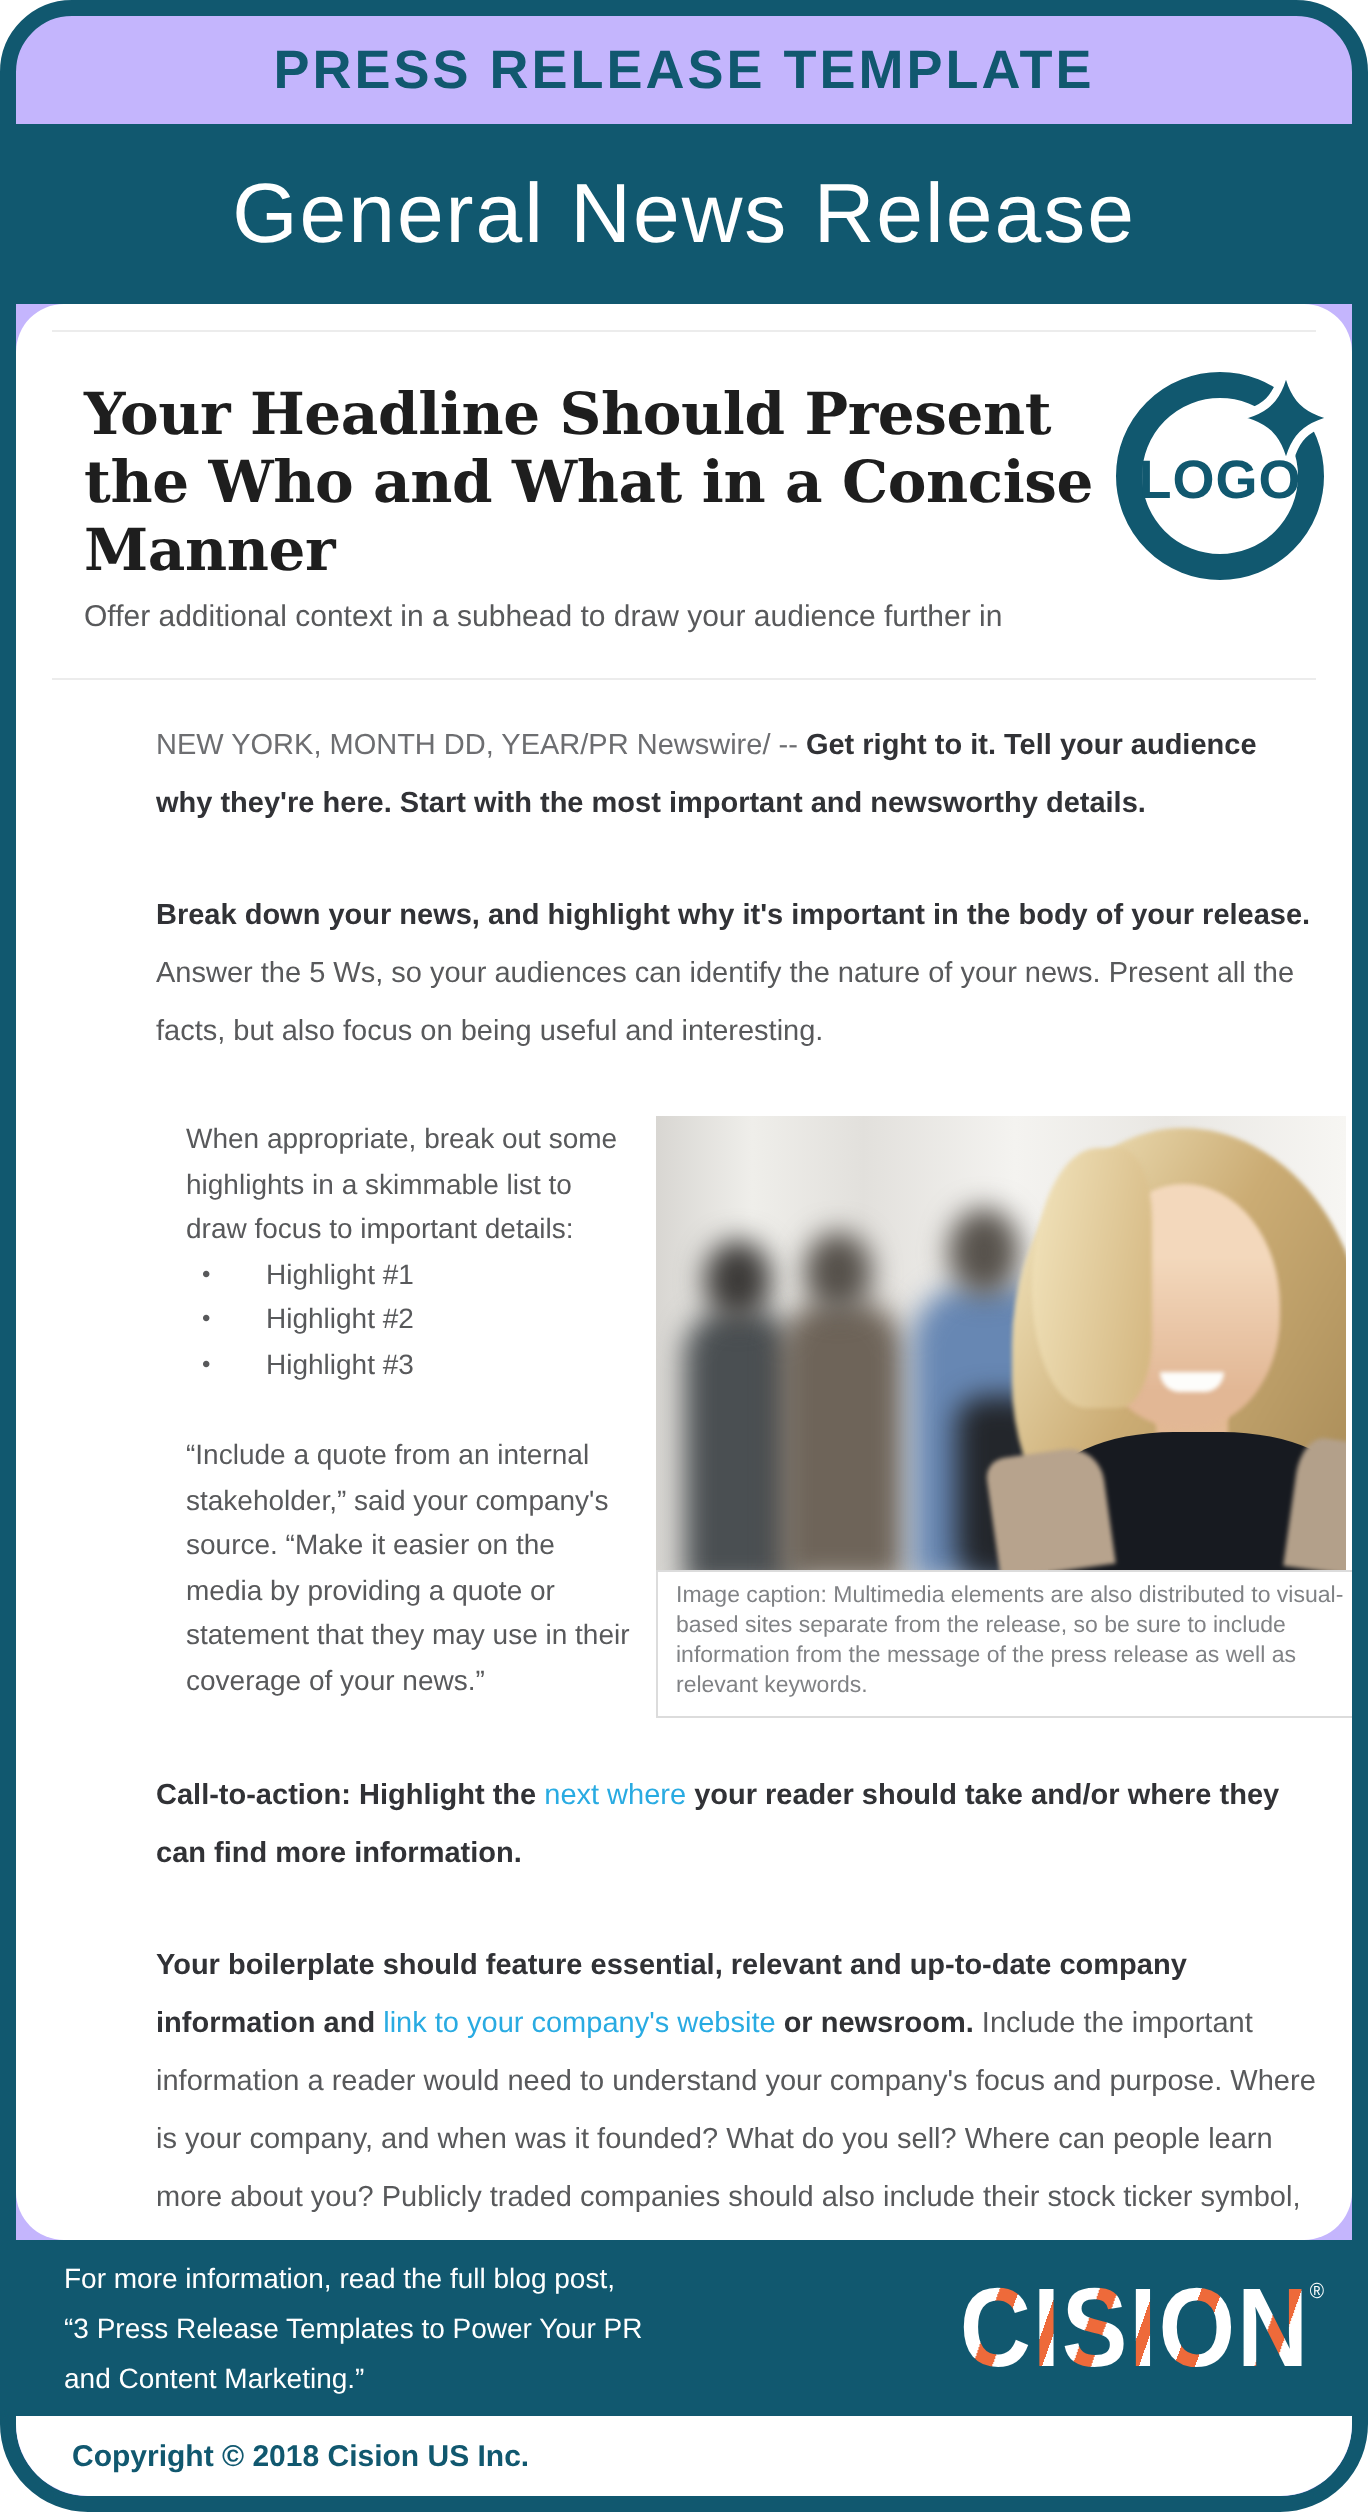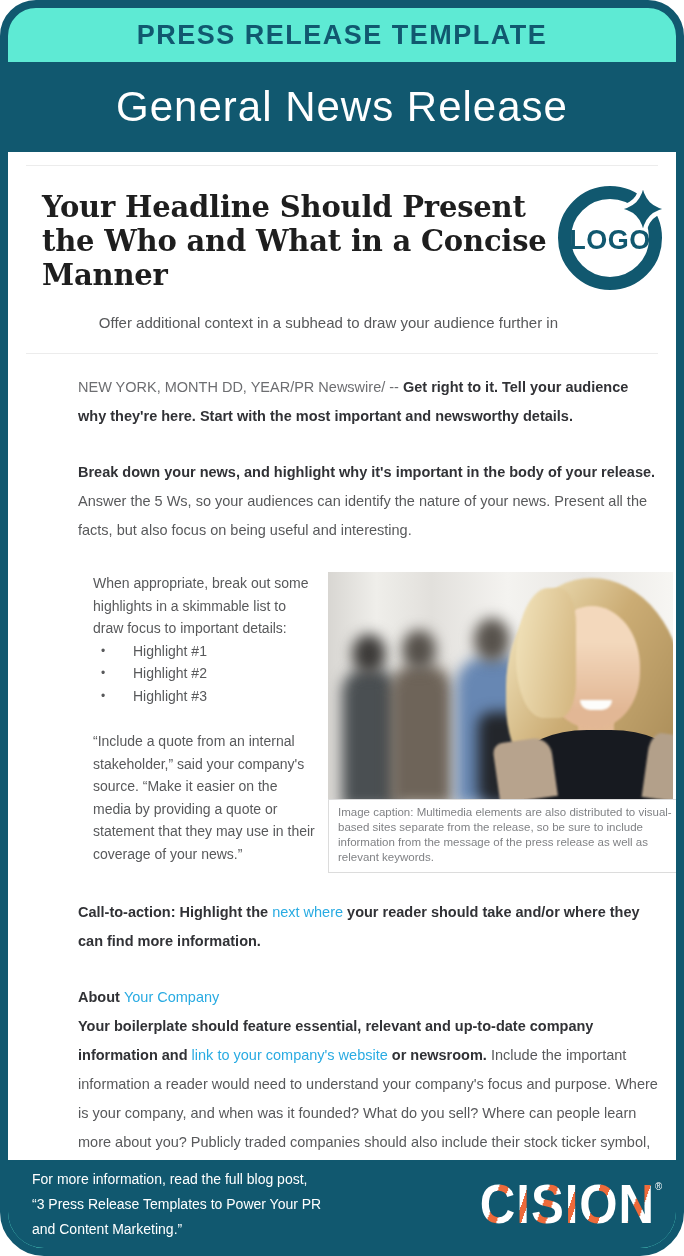--- a/index.html
+++ b/index.html
@@ -11,56 +11,56 @@
   }
   *{box-sizing:border-box;margin:0;padding:0;}
   html,body{width:684px;height:1256px;}
   body{
     background:#fff;
     font-family:"Liberation Sans", sans-serif;
     position:relative;
   }
   .card{
     position:absolute;inset:0;
-    background:#5eead4;
+    background:#c4b5fd;
     border:8px solid var(--teal);
     border-radius:36px 36px 44px 44px;
     overflow:hidden;
     display:flex;flex-direction:column;
   }
   
   .top-label{
     height:54px;flex:0 0 54px;
     display:flex;align-items:center;justify-content:center;
     color:var(--teal);
     font-size:27px;font-weight:700;letter-spacing:1.5px;
   }
   .title-band{
     height:90px;flex:0 0 90px;
     background:var(--teal);
     display:flex;align-items:center;justify-content:center;
     color:#fff;font-size:42px;font-weight:400;letter-spacing:1px;
   }
   
-  .content{flex:1 1 auto;overflow:hidden;background:#fff;}
+  .content{flex:1 1 auto;overflow:hidden;background:#fff;border-radius:24px;}
   .divider{height:1px;background:#ececec;margin:0 18px;}
   .divider.first{margin-top:13px;}
   .divider.second{margin-top:22px;}
 
   .headline-row{
     display:flex;justify-content:space-between;align-items:flex-start;
     padding:24px 4px 0 34px;
   }
   .headline-col{width:530px;}
   h1.headline{
     font-family:"DejaVu Serif", serif;
     font-size:29px;line-height:34px;font-weight:700;
     color:#1e1e1e;letter-spacing:-0.2px;
   }
-  .subhead{margin-top:22px;font-size:15px;color:var(--body-gray);text-align:right;}
+  .subhead{margin-top:8px;font-size:15px;color:var(--body-gray);}
 
   .logo-badge{position:relative;width:104px;height:104px;flex:0 0 104px;margin:-4px 10px 0 0;}
   .logo-ring{position:absolute;inset:0;border:13px solid var(--teal);border-radius:50%;}
   .logo-star{position:absolute;top:-12px;right:-12px;width:62px;height:70px;}
   .logo-star svg{width:100%;height:100%;}
   .logo-word{
     position:absolute;inset:0;
     display:flex;align-items:center;justify-content:center;
     color:var(--teal);font-size:27px;font-weight:700;letter-spacing:0.5px;
     padding-top:4px;
@@ -197,21 +197,20 @@
             <div class="ph soft" style="left:168px;top:168px;width:58px;height:60px;background:#b7a38d;border-radius:10px 30% 0 0;transform:rotate(-8deg);"></div>
             <div class="ph soft" style="left:318px;top:162px;width:40px;height:66px;background:#b3a08a;border-radius:30% 10px 0 0;transform:rotate(8deg);"></div>
           </div>
           <div class="caption-box">Image caption: Multimedia elements are also distributed to visual-based sites separate from the release, so be sure to include information from the message of the press release as well as relevant keywords.</div>
         </div>
       </div>
 
       <p class="para"><b>Call-to-action: Highlight the </b><a class="link">next where</a><b> your reader should take and/or where they can find more information.</b></p>
 
       <div class="para">
-        <div><b>About </b><a class="link">Your Company</a></div>
         <div><b>Your boilerplate should feature essential, relevant and up-to-date company information and </b><a class="link">link to your company's website</a><b> or newsroom.</b><span> Include the important information a reader would need to understand your company's focus and purpose. Where is your company, and when was it founded? What do you sell? Where can people learn more about you? Publicly traded companies should also include their stock ticker symbol, if applicable.</span></div>
       </div>
 
     </div>
   </div>
 
   <div class="footer-band">
     <div class="footer-text">
       <div>For more information, read the full blog post,</div>
       <div>“3 Press Release Templates to Power Your PR</div>
@@ -223,14 +222,17 @@
           <span class="cletter">I</span>
           <span class="cletter">S</span>
           <span class="cletter">I</span>
           <span class="cletter">O</span>
           <span class="cletter">N</span>
         </div>
       <div class="reg-mark">®</div>
     </div>
   </div>
 
+  <div class="copyright-strip">
+    <span>Copyright © 2018 Cision US Inc.</span>
+  </div>
 
 </div>
 
 </body></html>

